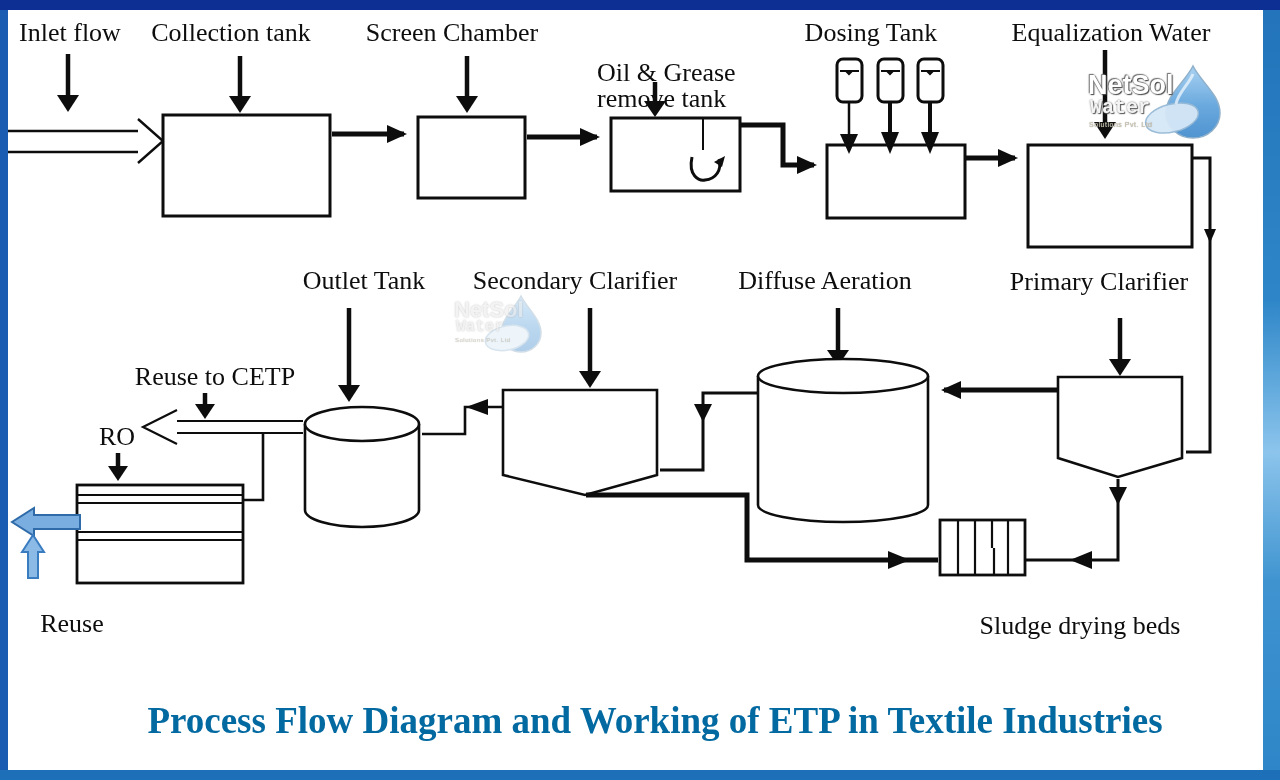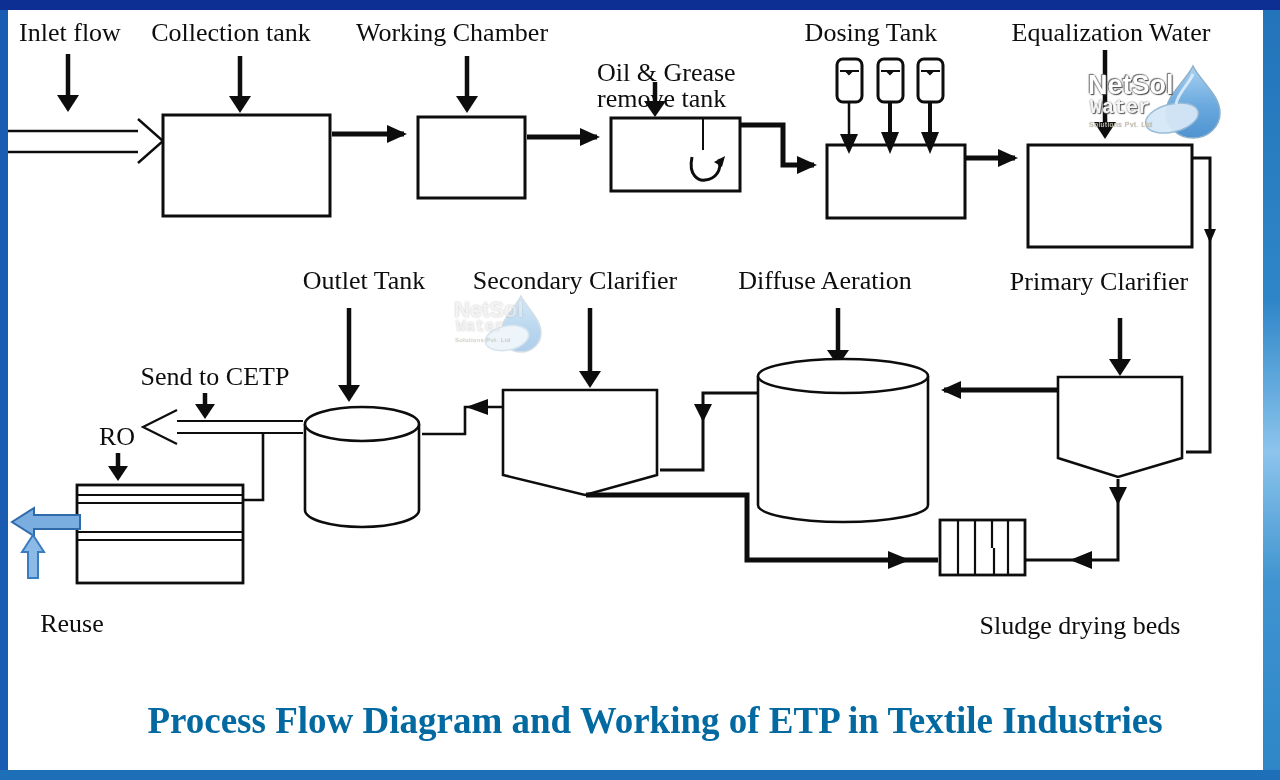--- a/index.html
+++ b/index.html
@@ -200,34 +200,34 @@
 
     <g>
       <path d="M1193,66 C1185,82 1166,95 1166,113 A27,25 0 0 0 1220,113 C1220,95 1201,82 1193,66 Z" fill="url(#dropGrad)" stroke="#8fb0ca" stroke-width="1.5"></path>
       <ellipse cx="1172" cy="118" rx="27" ry="14" fill="#d5e7f7" stroke="#97bad6" stroke-width="1.5" transform="rotate(-14 1172 118)" opacity="0.95"></ellipse>
       <path d="M1193,74 C1189,84 1178,93 1176,104" stroke="#e8f3fb" stroke-width="3" fill="none" opacity="0.8"></path>
     </g>
   </svg>
 
   <div class="label" style="left:70px;top:20px;">Inlet flow</div>
   <div class="label" style="left:231px;top:20px;">Collection tank</div>
-  <div class="label" style="left:452px;top:20px;">Working Chamber</div>
+  <div class="label" style="left:452px;top:20px;">Screen Chamber</div>
   <div class="label left-align" style="left:597px;top:20px;">
     <div>Oil &amp; Grease</div>
     <div>remove tank</div>
   </div>
   <div class="label" style="left:871px;top:20px;">Dosing Tank</div>
   <div class="label" style="left:1111px;top:20px;">Equalization Water</div>
 
   <div class="label" style="left:364px;top:268px;">Outlet Tank</div>
   <div class="label" style="left:575px;top:268px;">Secondary Clarifier</div>
   <div class="label" style="left:825px;top:268px;">Diffuse Aeration</div>
   <div class="label" style="left:1099px;top:269px;">Primary Clarifier</div>
 
-  <div class="label" style="left:215px;top:364px;">Send to CETP</div>
+  <div class="label" style="left:215px;top:364px;">Reuse to CETP</div>
   <div class="label" style="left:117px;top:424px;">RO</div>
   <div class="label" style="left:72px;top:611px;">Reuse</div>
   <div class="label" style="left:1080px;top:613px;">Sludge drying beds</div>
 
   <div id="diagram-title">Process Flow Diagram and Working of ETP in Textile Industries</div>
 
   <div class="logo" id="logo-main" style="left:1086px;top:62px;width:140px;height:75px;">
     <div class="l1">NetSol</div>
     <div class="l2">Water</div>
     <div class="l3">Solutions Pvt. Ltd</div>

